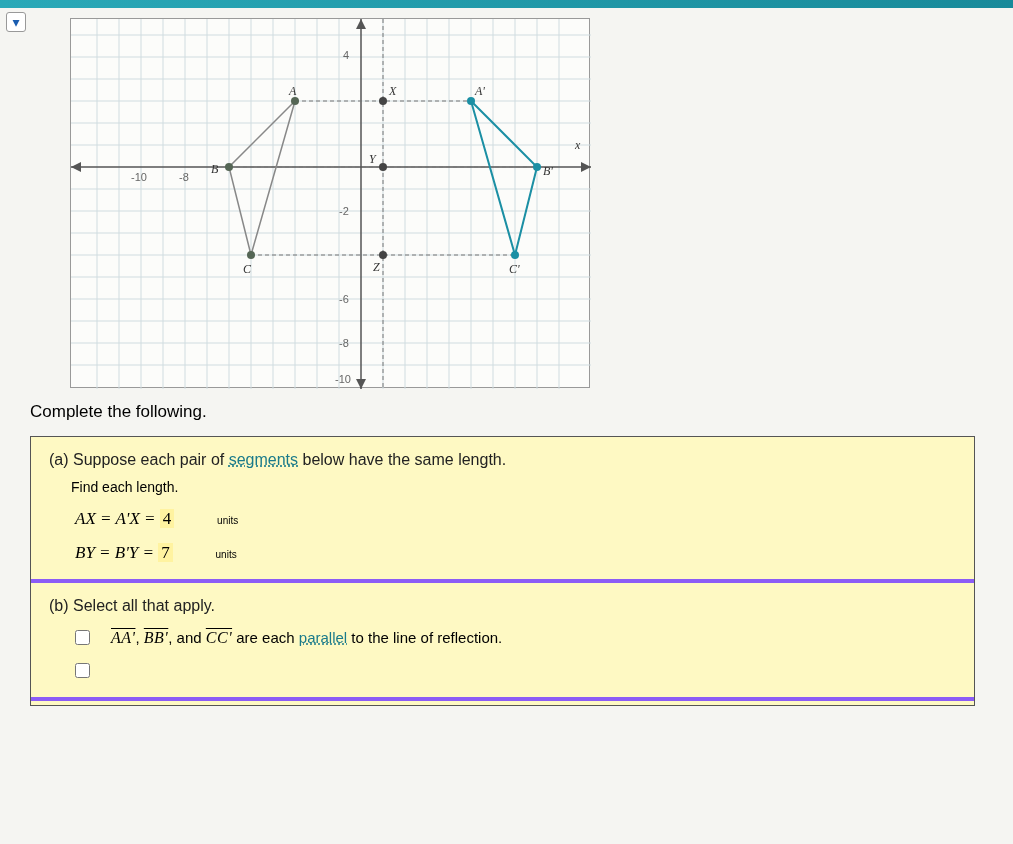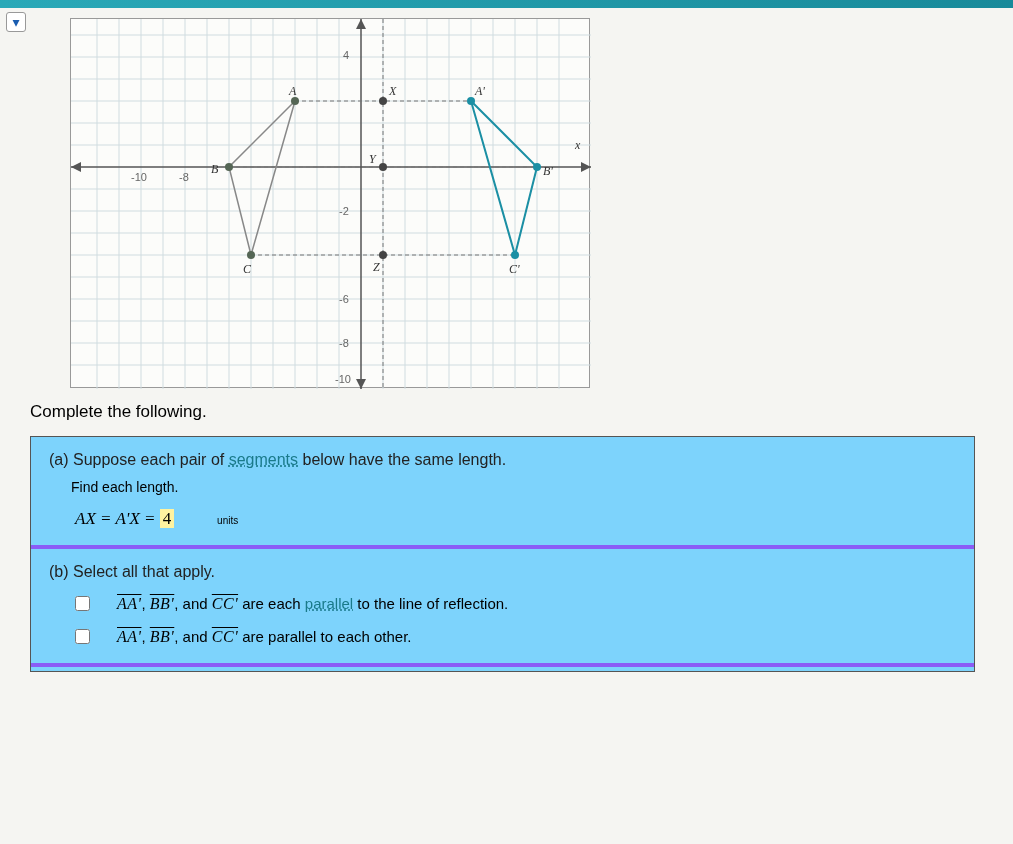--- a/index.html
+++ b/index.html
@@ -36,30 +36,30 @@
   .grid line.axis { stroke:#555; stroke-width:1.5; }
   .shape { fill:none; stroke:#888; stroke-width:1.5; }
   .shape2 { fill:none; stroke:#1b8fa4; stroke-width:2; }
   .pt { fill:#1b8fa4; }
   .pt2 { fill:#565; }
   .lbl { font-size:12px; fill:#333; font-style:italic; font-family:'Times New Roman',serif;}
   .tick { font-size:11px; fill:#666;}
   .dashed { stroke:#777; stroke-width:1; stroke-dasharray:4 3; fill:none;}
   
   .instruction { margin:14px 0 14px 0; font-size:17px; color:#000000; }
-  .question-box { border:1px solid #555; margin:6px 8px 0 0; background:#7dd3fc; }
+  .question-box { border:1px solid #555; margin:6px 8px 0 0; background:#fef9c3; }
   .part { border-top:4px solid #8b5cf6; padding:14px 18px 16px 18px; }
   .part:first-child { border-top:none; }
   .part-label { font-size:16px; color:#222; }
   .indent { margin-left:22px; margin-top:10px; font-size:14px;}
   .eqline { margin:14px 0 0 26px; font-size:17px; font-family:'Times New Roman',serif; font-style:italic;}
   .ans { background:#fff3a0; padding:0 3px; font-style:normal;}
   .units { font-style:normal; font-family:Arial; font-size:10px;padding-left:40px;}
   .link { color:#1a7a8a; text-decoration:underline dotted; cursor:pointer;}
-  .opt-row { display:flex; align-items:center; gap:24px; margin:12px 0 0 22px; font-size:16px; font-family:'Times New Roman',serif;}
+  .opt-row { display:flex; align-items:center; gap:18px; margin:12px 0 0 22px; font-size:16px; font-family:'Times New Roman',serif;}
   .opt-row input[type=checkbox]{ width:15px;height:15px; }
   .seg { text-decoration:overline; font-style:italic; letter-spacing:0.5px;}
   .plain { font-family:Arial; font-style:normal; font-size:15px;}
 </style>
 </head>
 <body>
 
 <div class="topbar"></div>
 <div class="chevron-btn">
   <span>▾</span>
@@ -166,37 +166,37 @@
 
   <div class="part">
     <div class="part-label">
       <span>(a) Suppose each pair of </span><span class="link">segments</span><span> below have the same length.</span>
     </div>
     <div class="indent">Find each length.</div>
 
     <div class="eqline">
       <span>AX = A'X = </span><span class="ans">4</span><span class="units"> units</span>
     </div>
+    <div class="eqline">
+      <span>BY = B'Y = </span><span class="ans">7</span><span class="units"> units</span>
+    </div>
   </div>
 
   <div class="part">
     <div class="part-label">(b) Select all that apply.</div>
 
     <div class="opt-row">
       <input type="checkbox" style="">
       <span>
         <span class="seg">AA'</span><span class="plain">, </span><span class="seg">BB'</span><span class="plain">, and </span><span class="seg">CC'</span><span class="plain"> are each </span><span class="link plain">parallel</span><span class="plain"> to the line of reflection.</span>
       </span>
     </div>
 
     <div class="opt-row">
       <input type="checkbox" style="">
-      <span>
-        <span class="seg">AA'</span><span class="plain">, </span><span class="seg">BB'</span><span class="plain">, and </span><span class="seg">CC'</span><span class="plain"> are parallel to each other.</span>
-      </span>
     </div>
 
 
   </div>
 
   <div class="part" style="padding:2px;"></div>
 </div>
 
 </div>
 

